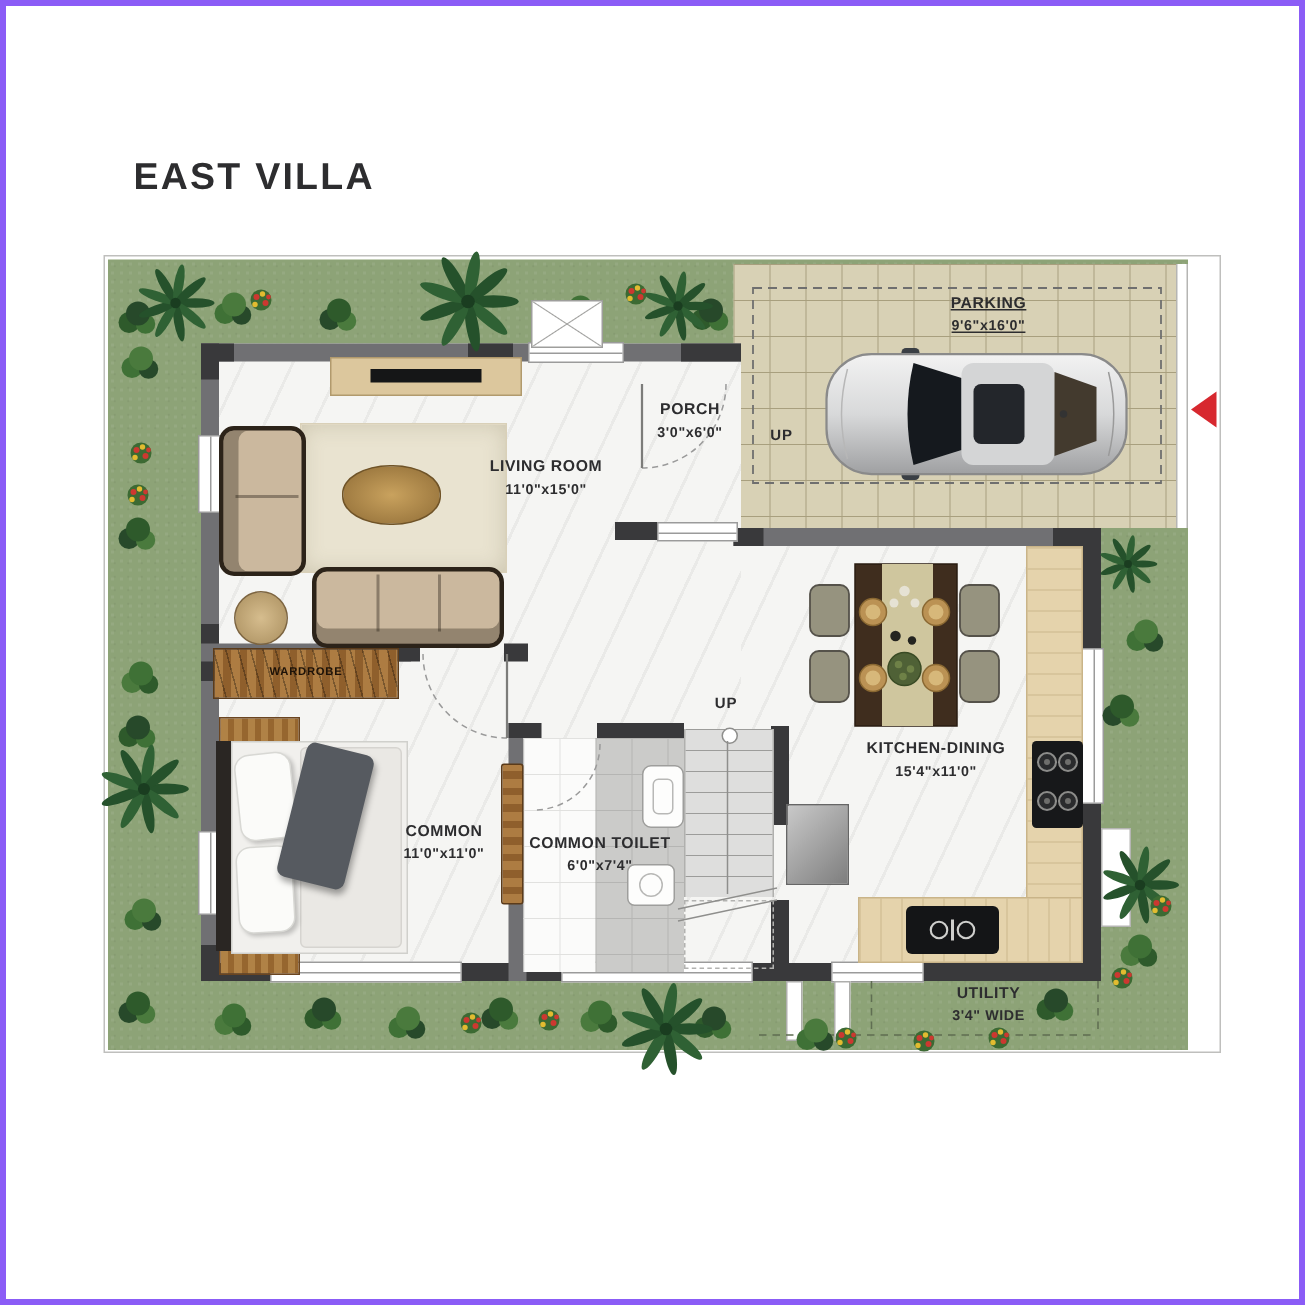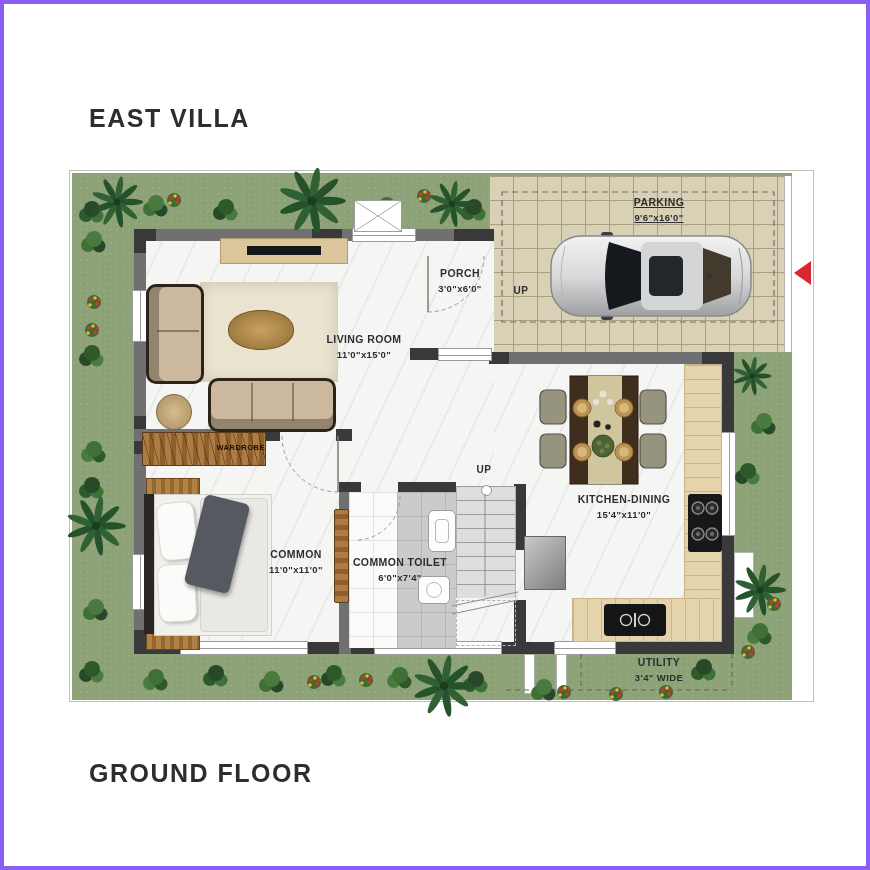--- a/index.html
+++ b/index.html
@@ -28,21 +28,20 @@
   .tileW{background-color:#fbfbfa;background-image:linear-gradient(#e1e1df 1px,transparent 1px),linear-gradient(90deg,#e1e1df 1px,transparent 1px);background-size:24px 24px;}
   .tileG{background-color:#cbcbc9;background-image:linear-gradient(#b5b5b3 1px,transparent 1px),linear-gradient(90deg,#b5b5b3 1px,transparent 1px);background-size:24px 24px;}
   svg.layer{position:absolute;left:0;top:0;pointer-events:none;}
 </style>
 </head>
 <body>
 
 <div class="stage">
 
   <div class="plan-title" style="left:85px;top:100px;">EAST VILLA</div>
-  <div class="plan-title" style="left:85px;top:755px;">GROUND FLOOR</div>
 
   <div class="plot-border"></div>
   <div class="yard"></div>
   <div class="parking"></div>
 
   <div class="floor" style="left:130px;top:225px;width:360px;height:425px;"></div>
   <div class="floor" style="left:490px;top:355px;width:240px;height:295px;"></div>
 
   <div id="structure">
       <div style="position: absolute; left: 130px; top: 225px; width: 360px; height: 12px; z-index: 3; box-sizing: border-box; background: var(--wall_mid);"></div>
@@ -103,21 +102,21 @@
   </div>
   <div class="sofa" style="left:204px;top:374px;width:128px;height:54px;box-shadow:inset 0 -10px 0 rgba(43,34,24,.35);">
     <div class="abs" style="top:2px;bottom:8px;left:33%;width:2px;background:rgba(43,34,24,.4);"></div>
     <div class="abs" style="top:2px;bottom:8px;left:66%;width:2px;background:rgba(43,34,24,.4);"></div>
   </div>
   <div class="abs" style="left:152px;top:390px;width:34px;height:34px;border-radius:50%;background:radial-gradient(#d6bd8e,#a98e5e);border:1px solid #7c6440;z-index:4;"></div>
 
   <div class="abs" style="left:138px;top:428px;width:124px;height:34px;z-index:5;border:1px solid #5b3b1a;box-sizing:border-box;
         background:repeating-linear-gradient(90deg,#ad7c42 0 6px,#8f5f2c 6px 11px);">
     <div class="abs" style="left:0;right:0;top:0;bottom:0;background:repeating-linear-gradient(75deg,transparent 0 7px,rgba(0,0,0,.3) 7px 8px);"></div>
-    <div class="abs" style="left:0;right:0;top:10px;text-align:right;font-size:7.5px;font-weight:bold;color:#1d1208;letter-spacing:.5px;">WARDROBE</div>
+    <div class="abs" style="left:0;right:0;top:10px;text-align:center;font-size:7.5px;font-weight:bold;color:#1d1208;letter-spacing:.5px;">WARDROBE</div>
   </div>
 
   <div class="abs wood" style="left:142px;top:474px;width:52px;height:16px;border:1px solid #6b4520;z-index:4;"></div>
   <div class="abs wood" style="left:142px;top:628px;width:52px;height:16px;border:1px solid #6b4520;z-index:4;"></div>
   <div class="abs" style="left:150px;top:490px;width:116px;height:140px;background:#f1f0ed;border:1px solid #d0d0cc;z-index:4;"></div>
   <div class="abs" style="left:196px;top:494px;width:66px;height:132px;background:#eae8e4;border:1px solid #d6d4d0;border-radius:4px;z-index:5;"></div>
   <div class="abs" style="left:140px;top:490px;width:10px;height:140px;background:#2a2623;z-index:5;"></div>
   <div class="abs" style="left:154px;top:498px;width:36px;height:56px;background:#fbfbf9;border:1px solid #d8d8d4;border-radius:10px;transform:rotate(-6deg);z-index:6;box-shadow:2px 2px 3px rgba(0,0,0,.2);"></div>
   <div class="abs" style="left:154px;top:560px;width:36px;height:56px;background:#fbfbf9;border:1px solid #d8d8d4;border-radius:10px;transform:rotate(-3deg);z-index:6;box-shadow:2px 2px 3px rgba(0,0,0,.2);"></div>
   <div class="abs" style="left:190px;top:494px;width:46px;height:92px;background:#565a60;border-radius:6px;transform:rotate(14deg);z-index:7;box-shadow:2px 3px 4px rgba(0,0,0,.35);"></div>
@@ -532,21 +531,21 @@
   <div class="abs" style="left:790px;top:257px;width:0;height:0;border-top:12px solid transparent;border-bottom:12px solid transparent;border-right:17px solid var(--accent_red);z-index:7;"></div>
 
   <div class="room-label" style="left:655px;top:191px;text-decoration:underline;">
     <div>PARKING</div>
     <div class="dims">9'6"x16'0"</div>
   </div>
   <div class="room-label" style="left:456px;top:262px;">
     <div>PORCH</div>
     <div class="dims">3'0"x6'0"</div>
   </div>
-  <div class="room-label" style="left:360px;top:328px;">
+  <div class="room-label" style="left:360px;top:300px;">
     <div>LIVING ROOM</div>
     <div class="dims">11'0"x15'0"</div>
   </div>
   <div class="room-label" style="left:292px;top:543px;">
     <div>COMMON</div>
     <div class="dims">11'0"x11'0"</div>
   </div>
   <div class="room-label" style="left:396px;top:551px;">
     <div>COMMON TOILET</div>
     <div class="dims">6'0"x7'4"</div>

